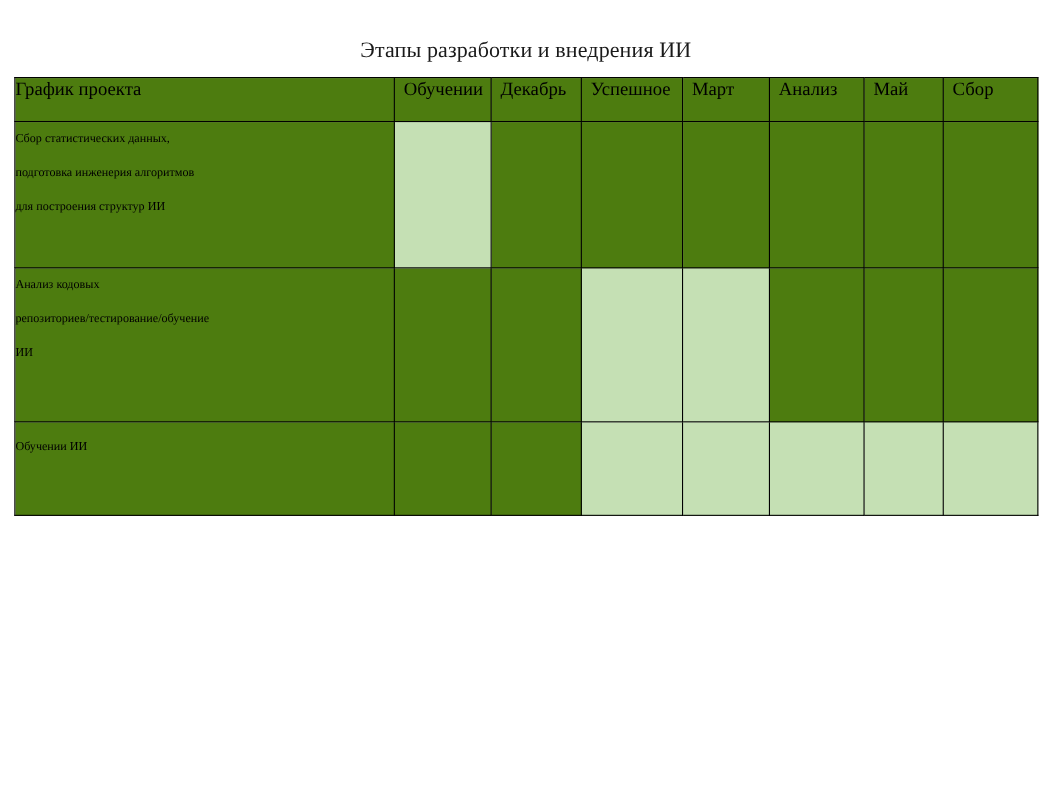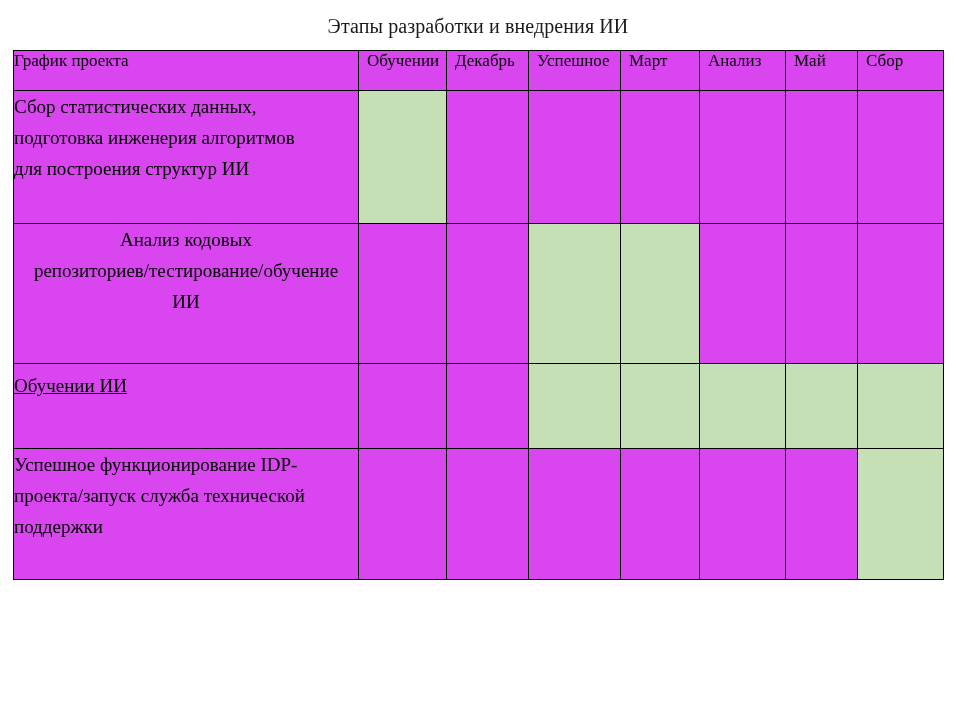--- a/index.html
+++ b/index.html
@@ -25,39 +25,40 @@
 
   .doc-title {
     text-align: center;
     font-size: 20px;
     line-height: 24px;
     color: #1a1a1a;
     padding-top: 14px;
     padding-bottom: 12px;
     letter-spacing: 0.1px;
     font-weight: 400;
+    margin-top: 20px;
   }
 
   .gantt-wrap {
     margin: 0 13px 0 13px;
   }
 
   table.gantt {
     border-collapse: collapse;
     table-layout: fixed;
     width: 930px;
     border: 1.6px solid #000000;
   }
 
   table.gantt th,
   table.gantt td {
     border: 1.2px solid #000000;
     padding: 0;
     vertical-align: top;
-    background: #d946ef;
+    background: #4d7c0f;
   }
 
   
   col.c-task  { width: 345px; }
   col.c-dec   { width: 88px; }
   col.c-jan   { width: 82px; }
   col.c-feb   { width: 92px; }
   col.c-mar   { width: 79px; }
   col.c-apr   { width: 86px; }
   col.c-may   { width: 72px; }
@@ -70,37 +71,37 @@
     text-align: left;
     padding: 7px 0 0 9px;
     line-height: 20px;
     white-space: nowrap;
   }
   thead th.month {
     padding-left: 8px;
   }
 
   td.task {
-    font-size: 19px;
+    font-size: 11px;
     line-height: 31px;
     padding: 7px 10px 8px 9px;
     text-align: left;
     margin-left: 12px;
   }
 
   td.cell { }
 
   td.cell.filled {
     background: #c5e0b4;
   }
 
   tr.r1 td { height: 132px; }
   tr.r2 td { height: 131px; }
-  tr.r3 td { height: 139px; text-align: center; }
-  tr.r4 td { height: 75px; text-decoration: underline; }
+  tr.r3 td { height: 139px; }
+  tr.r4 td { height: 75px; }
   tr.r5 td { height: 130px; }
 
   tr.r4 td.task { line-height: 26px; padding-top: 9px; }
 </style>
 </head>
 <body>
 
 <div class="page">
 
   <div class="doc-title">Этапы разработки и внедрения ИИ</div>
@@ -168,32 +169,18 @@
             </td>
           <td class="cell"></td>
           <td class="cell"></td>
           <td class="cell filled" style="background: rgb(197, 224, 180);"></td>
           <td class="cell filled" style="background: rgb(197, 224, 180);"></td>
           <td class="cell filled" style="background: rgb(197, 224, 180);"></td>
           <td class="cell filled" style="background: rgb(197, 224, 180);"></td>
           <td class="cell filled" style="background: rgb(197, 224, 180);"></td>
         </tr>
 
-        <tr class="r5">
-          <td class="task">
-              <div>Успешное функционирование IDP-</div>
-              <div>проекта/запуск служба технической</div>
-              <div>поддержки</div>
-            </td>
-          <td class="cell"></td>
-          <td class="cell"></td>
-          <td class="cell"></td>
-          <td class="cell"></td>
-          <td class="cell"></td>
-          <td class="cell"></td>
-          <td class="cell filled" style="background: rgb(197, 224, 180);"></td>
-        </tr>
 
       </tbody>
     </table>
   </div>
 
 </div>
 
 </body></html>

